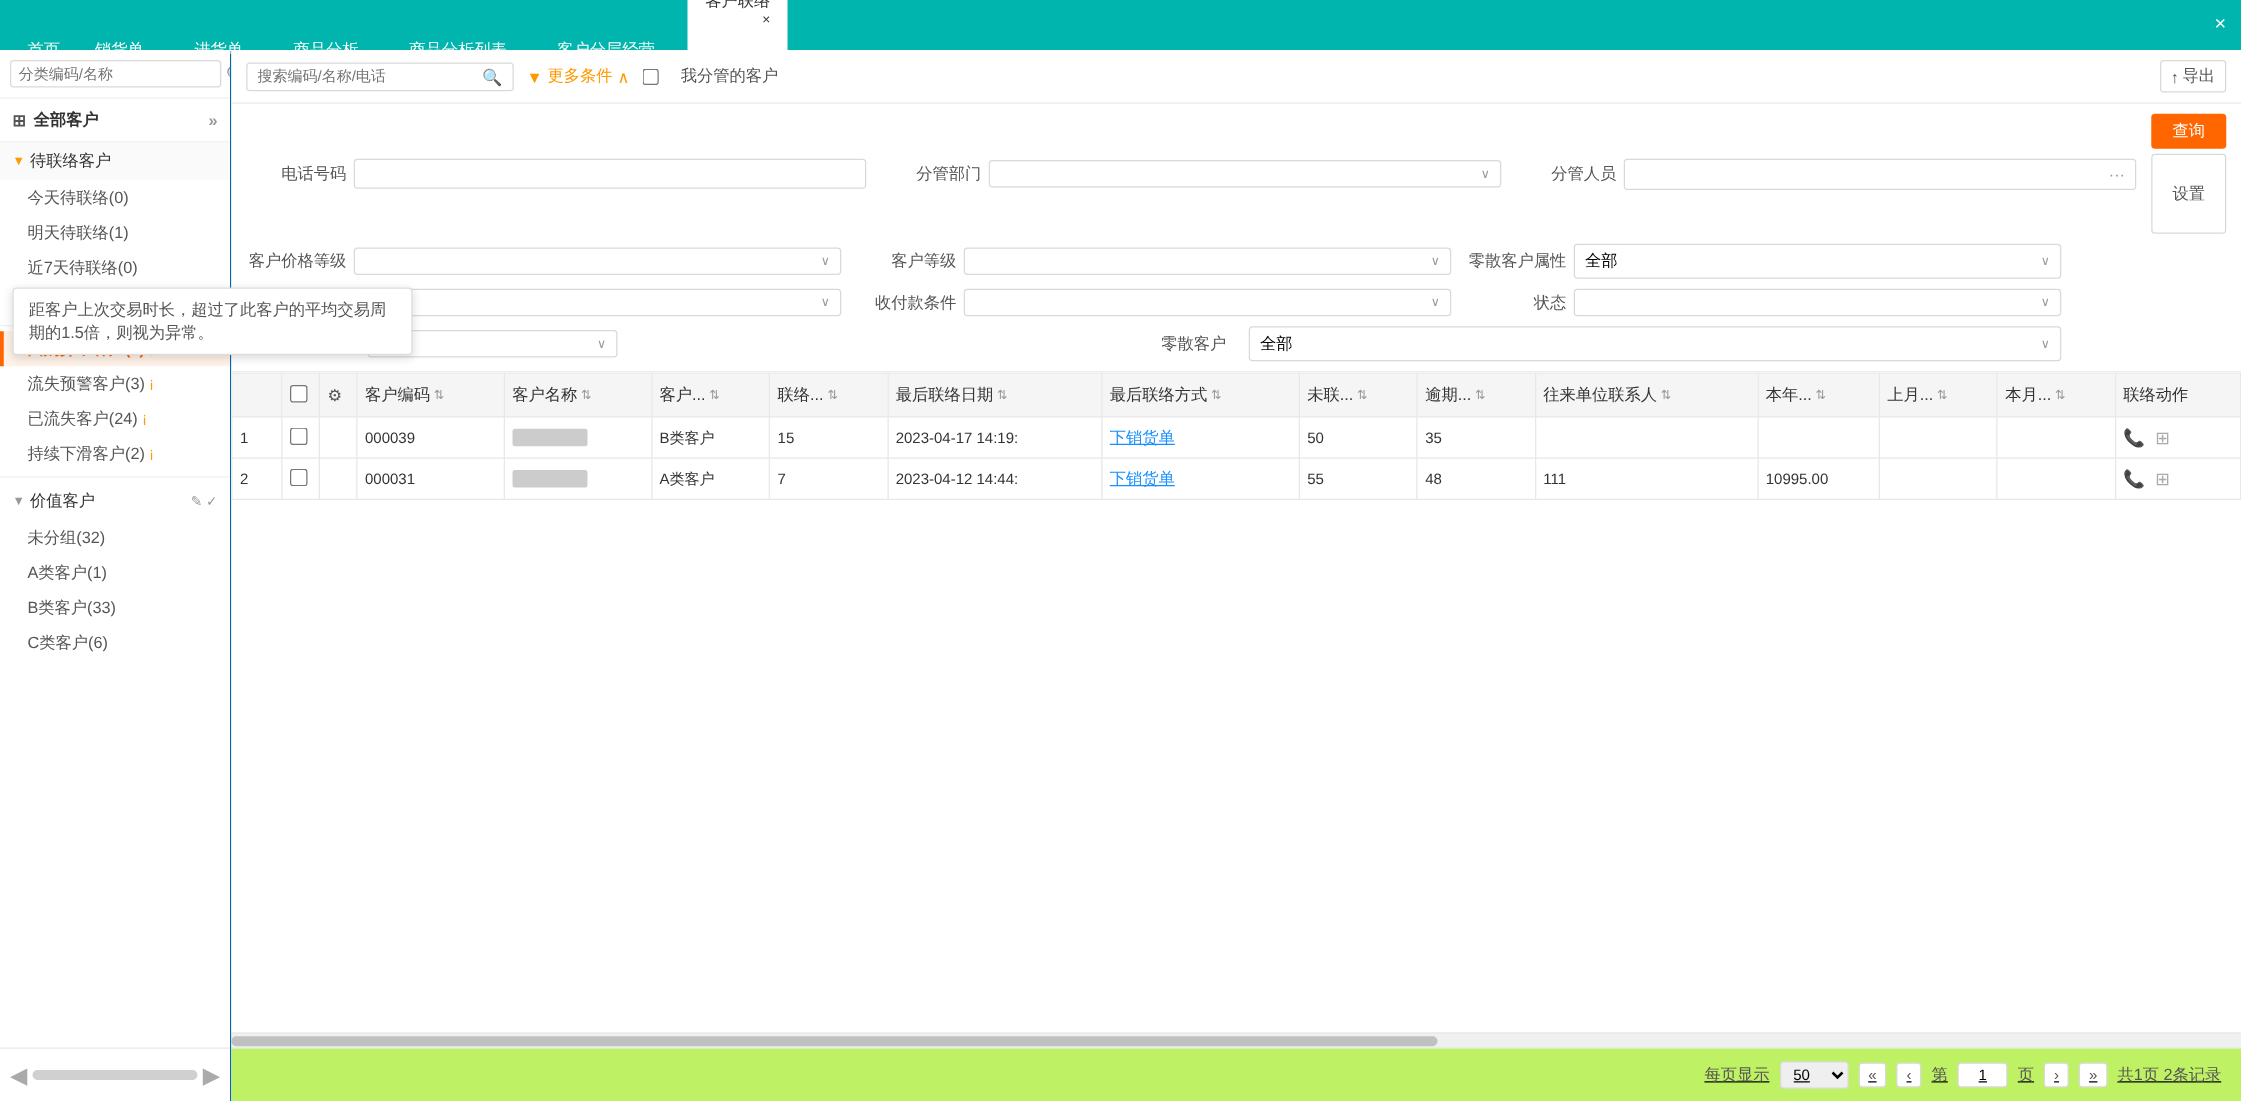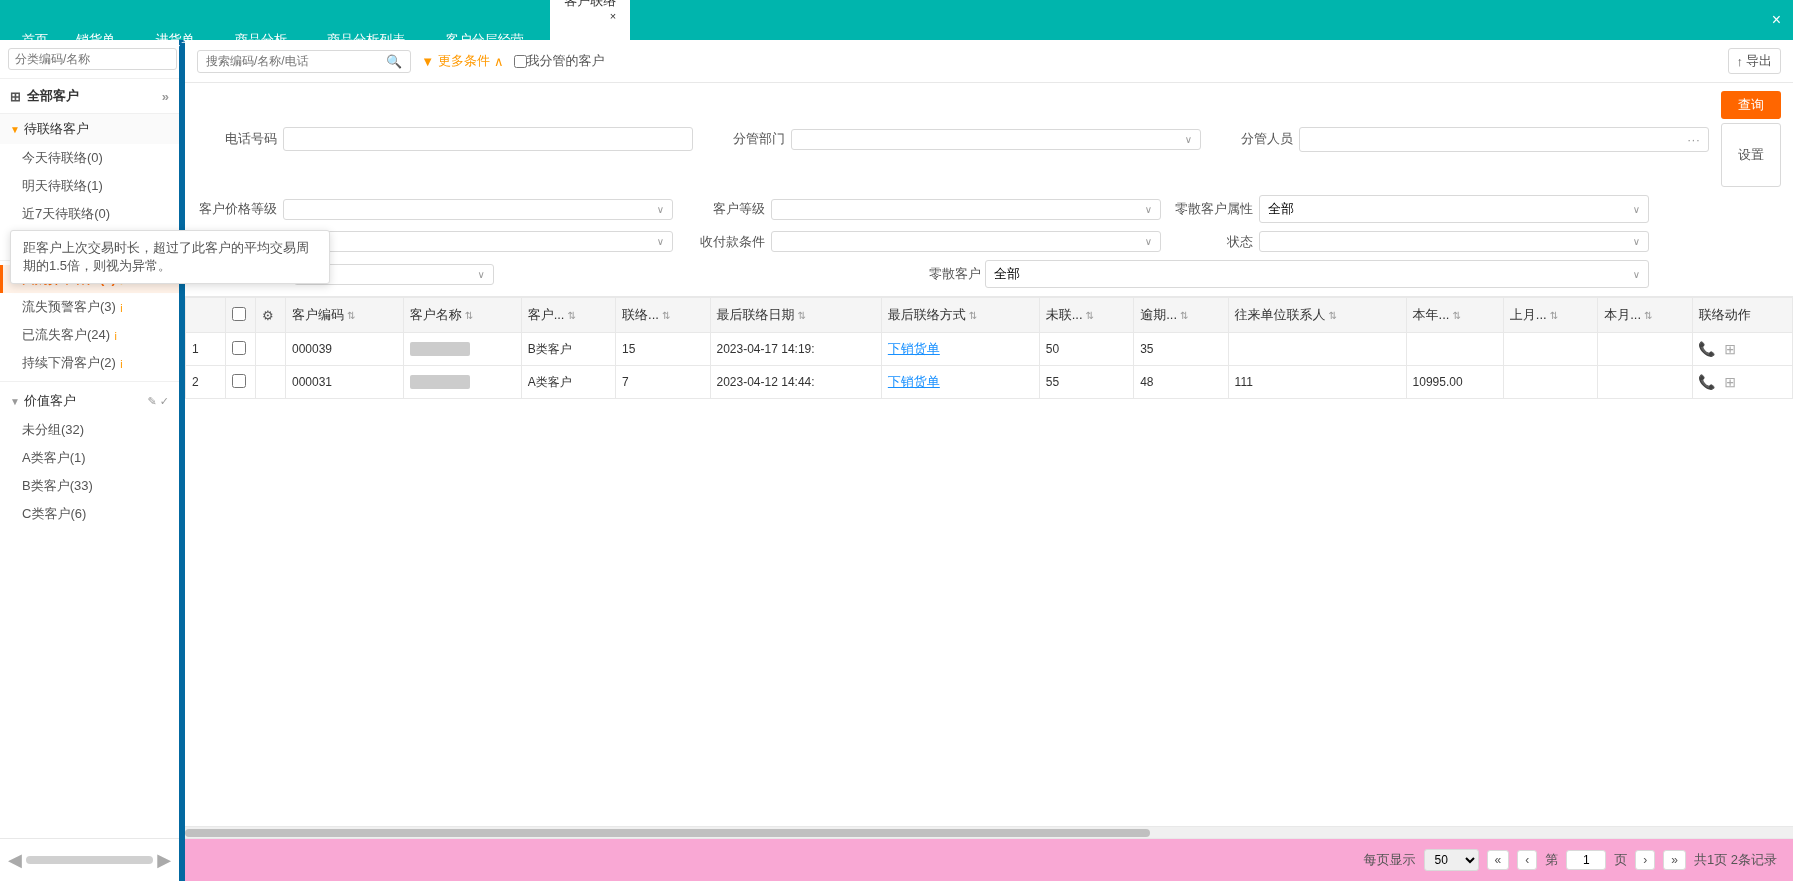--- a/index.html
+++ b/index.html
@@ -19,21 +19,21 @@
     .nav-close-btn {
       position: absolute; right: 12px; top: 50%; transform: translateY(-50%);
       color: #fff; cursor: pointer; font-size: 16px;
     }
 
     
     .main-layout { display: flex; height: calc(881px - 40px); }
 
     
     .sidebar {
-      width: 185px; background: #fff; border-right: 6px solid #0369a1;
+      width: 185px; background: #fff; border-right: 1px solid #0369a1;
       display: flex; flex-direction: column; flex-shrink: 0; overflow: hidden;
     }
     .sidebar-search {
       display: flex; align-items: center; padding: 8px;
       border-bottom: 1px solid #f0f0f0;
     }
     .sidebar-search input {
       flex: 1; border: 1px solid #d9d9d9; border-radius: 3px; padding: 3px 6px;
       font-size: 12px; outline: none;
     }
@@ -78,21 +78,21 @@
     }
     .toolbar-search input {
       border: none; outline: none; font-size: 12px; width: 180px;
     }
     .toolbar-search-icon { color: #999; cursor: pointer; }
     .toolbar-filter {
       display: flex; align-items: center; color: #f90; cursor: pointer;
       font-size: 12px; gap: 4px;
     }
     .toolbar-checkbox-label {
-      display: flex; align-items: center; gap: 0; color: #555; cursor: pointer;
+      display: flex; align-items: center; gap: 18px; color: #555; cursor: pointer;
     }
     .toolbar-spacer { flex: 1; }
     .toolbar-export {
       display: flex; align-items: center; color: #555; cursor: pointer;
       font-size: 12px; gap: 3px; border: 1px solid #d9d9d9;
       border-radius: 3px; padding: 3px 8px; background: #fff;
     }
 
     
     .filter-area {
@@ -119,21 +119,21 @@
     .filter-select .arrow { color: #999; font-size: 10px; }
     .filter-btn-query {
       background: #f60; color: #fff; border: none; border-radius: 3px;
       padding: 5px 16px; cursor: pointer; font-size: 13px;
     }
     .filter-btn-settings {
       background: #fff; color: #555; border: 1px solid #d9d9d9; border-radius: 3px;
       padding: 22px 16px; cursor: pointer; font-size: 13px;
     }
     .filter-buttons { display: flex; flex-direction: column; gap: 4px; margin-left: auto; }
-    .filter-inline-label { color: #555; white-space: nowrap; margin-right: 4px; }
+    .filter-inline-label { color: #555; white-space: nowrap; margin-right: 18px; }
 
     
     .tooltip-box {
       position: absolute; background: #fff; border: 1px solid #ddd;
       border-radius: 3px; padding: 8px 12px; color: #555; font-size: 12px;
       box-shadow: 0 2px 8px rgba(0,0,0,0.15); z-index: 100;
       top: 230px; left: 10px; max-width: 320px;
     }
 
     
@@ -152,22 +152,23 @@
     .sort-icon { color: #999; font-size: 10px; }
     .table-checkbox { width: 14px; height: 14px; cursor: pointer; }
     .link-text { color: #1890ff; text-decoration: underline; cursor: pointer; }
     .col-actions { display: flex; gap: 8px; align-items: center; }
     .action-icon { color: #aaa; cursor: pointer; font-size: 14px; }
     .settings-icon { color: #555; cursor: pointer; }
 
     
     .pagination {
       display: flex; align-items: center; justify-content: flex-end;
-      padding: 10px 16px; background: #f9a8d4; border-top: 1px solid #e8e8e8;
+      padding: 10px 16px; background: #bef264; border-top: 1px solid #e8e8e8;
       gap: 8px;
+      text-decoration: underline;
     }
     .pagination-label { color: #555; }
     .pagination-select {
       border: 1px solid #d9d9d9; border-radius: 3px; padding: 2px 6px;
       font-size: 12px; outline: none;
     }
     .page-btn {
       border: 1px solid #d9d9d9; background: #fff; border-radius: 3px;
       padding: 2px 7px; cursor: pointer; color: #555; font-size: 12px;
     }

